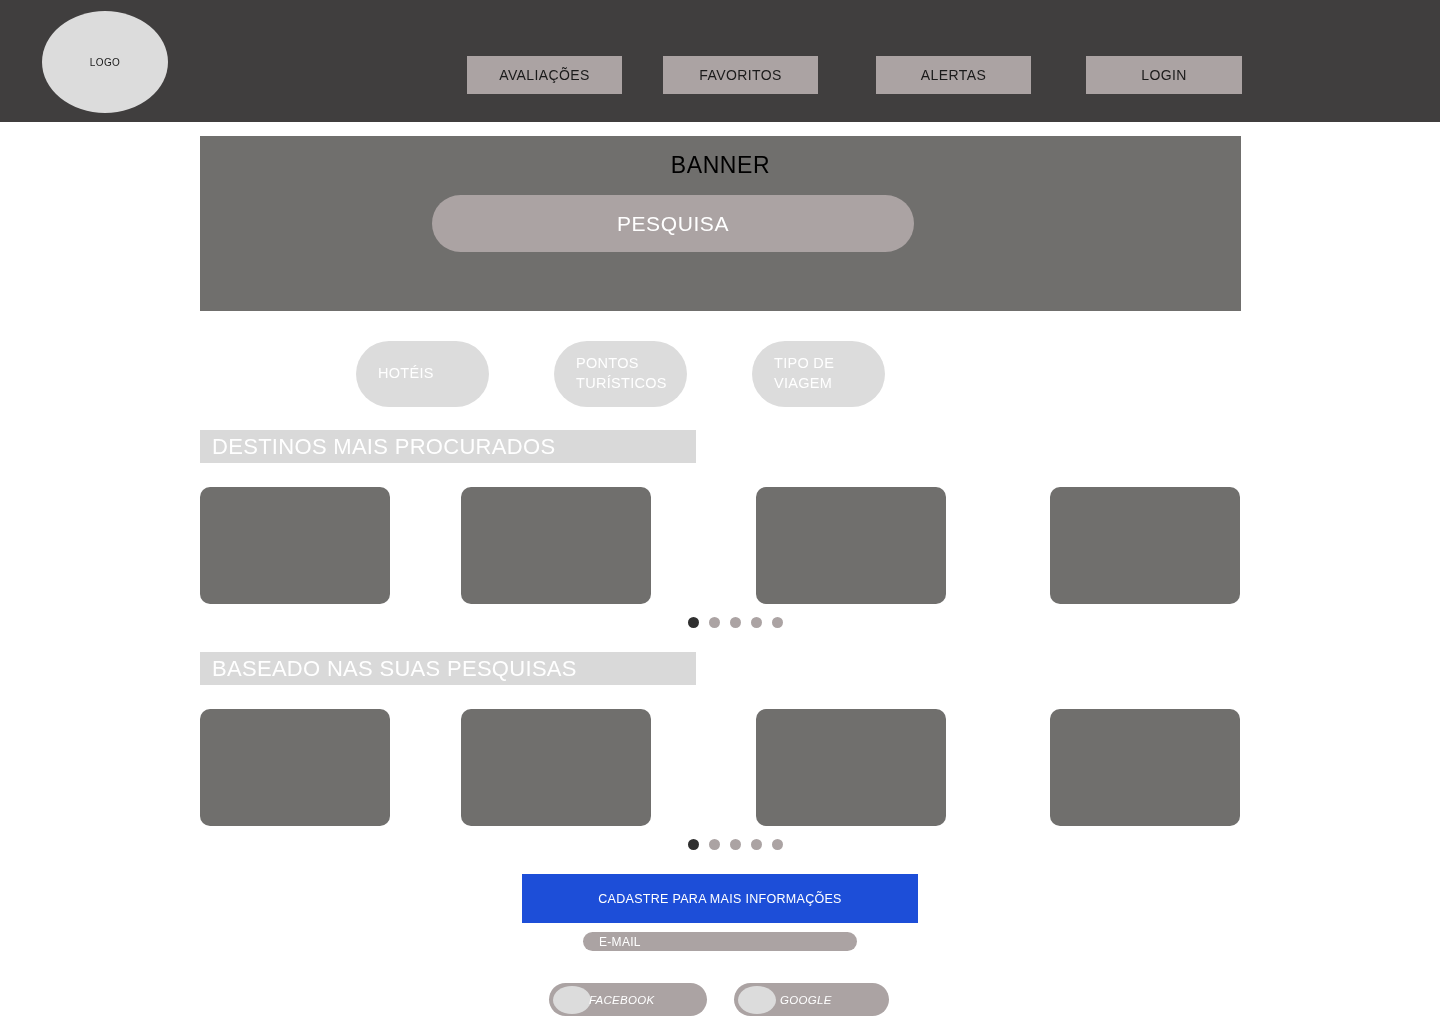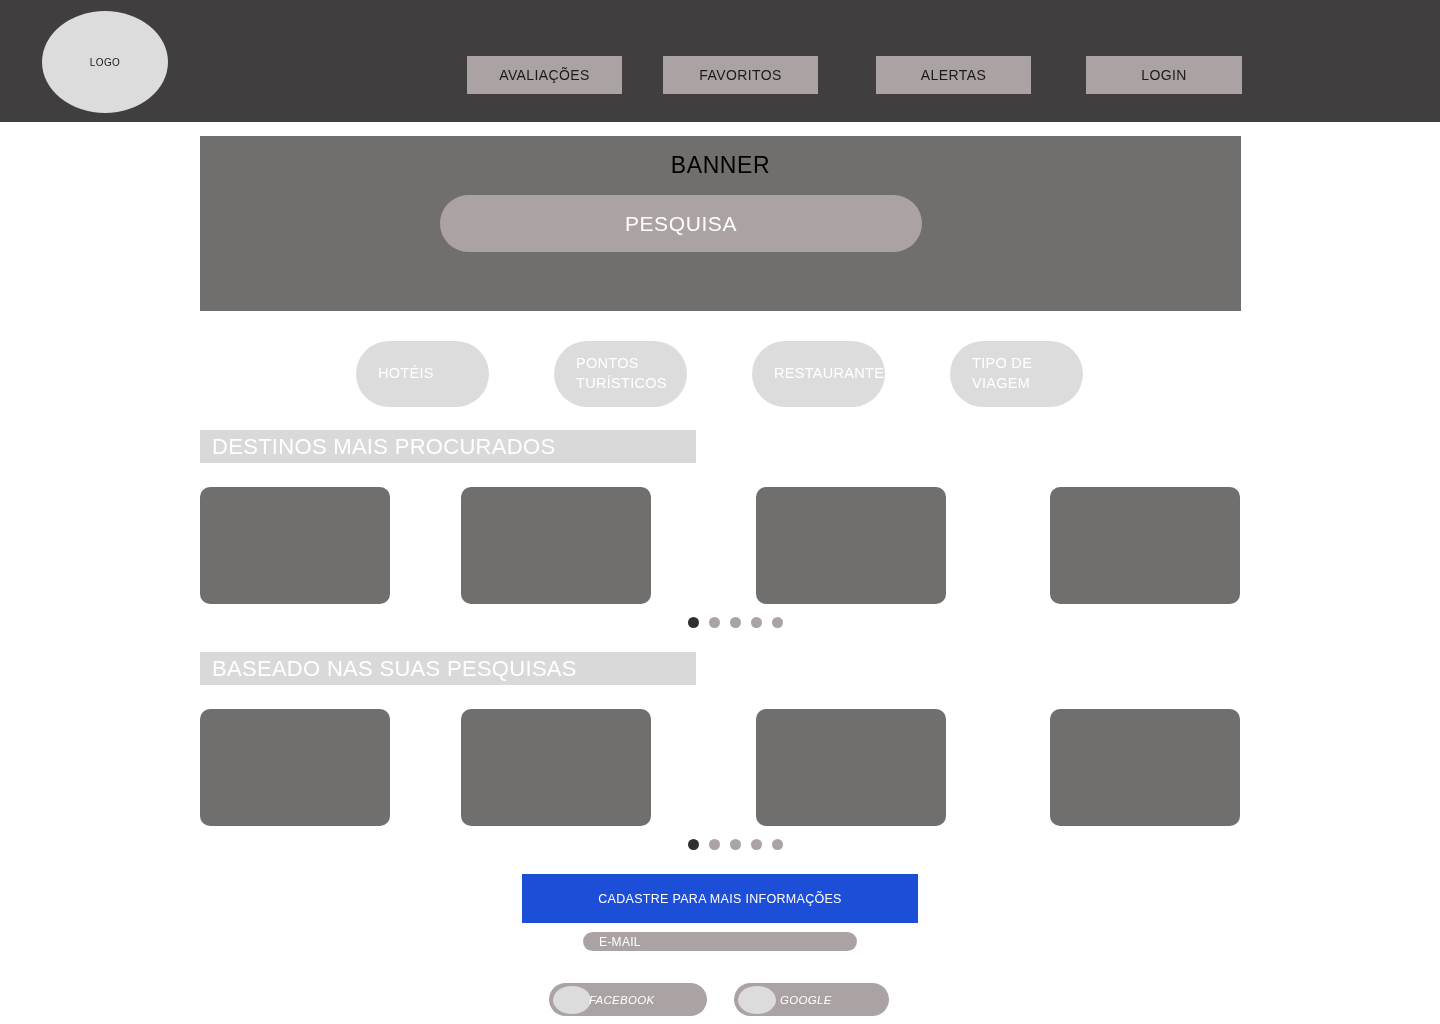--- a/index.html
+++ b/index.html
@@ -79,21 +79,21 @@
     position: absolute;
     left: 0; top: 16px;
     width: 100%;
     text-align: center;
     color: #000000;
     font-size: 23px;
     letter-spacing: 0.6px;
   }
   .search-bar {
     position: absolute;
-    left: 240px; top: 59px;
+    left: 232px; top: 59px;
     width: 482px;
     height: 57px;
     border-radius: 28.5px;
     background: #ABA3A3;
     display: flex;
     align-items: center;
     justify-content: center;
     color: #ffffff;
     font-size: 21px;
     letter-spacing: 0.6px;
@@ -280,21 +280,20 @@
 </div>
 
 <section class="banner">
   <div class="banner-title">BANNER</div>
   <button class="search-bar">PESQUISA</button>
 </section>
 
 <div class="categories">
   <button class="cat-pill">HOTÉIS</button>
   <button class="cat-pill">PONTOS TURÍSTICOS</button>
-  <button class="cat-pill">RESTAURANTE</button>
   <button class="cat-pill">TIPO DE VIAGEM</button>
 </div>
 
 <div class="sec-head sec-head-1">DESTINOS MAIS PROCURADOS</div>
 <div class="card-row card-row-1">
   <button class="card"></button>
   <button class="card"></button>
   <button class="card"></button>
   <button class="card"></button>
 </div>

